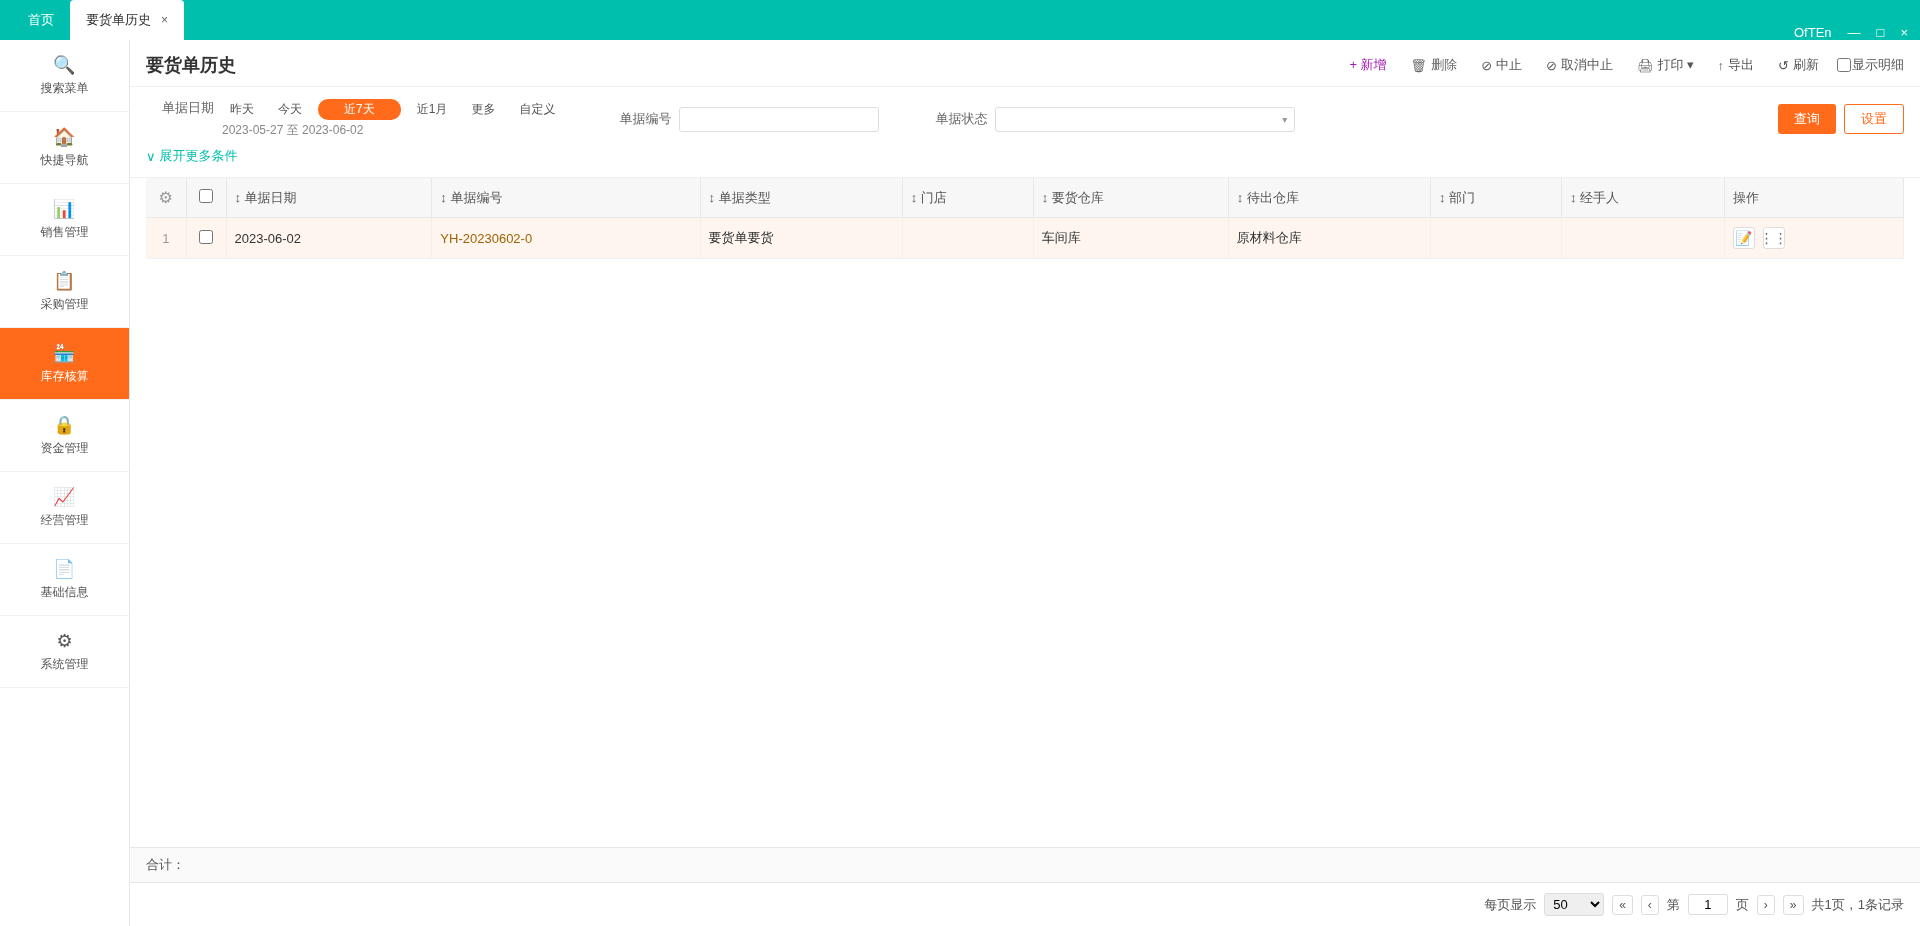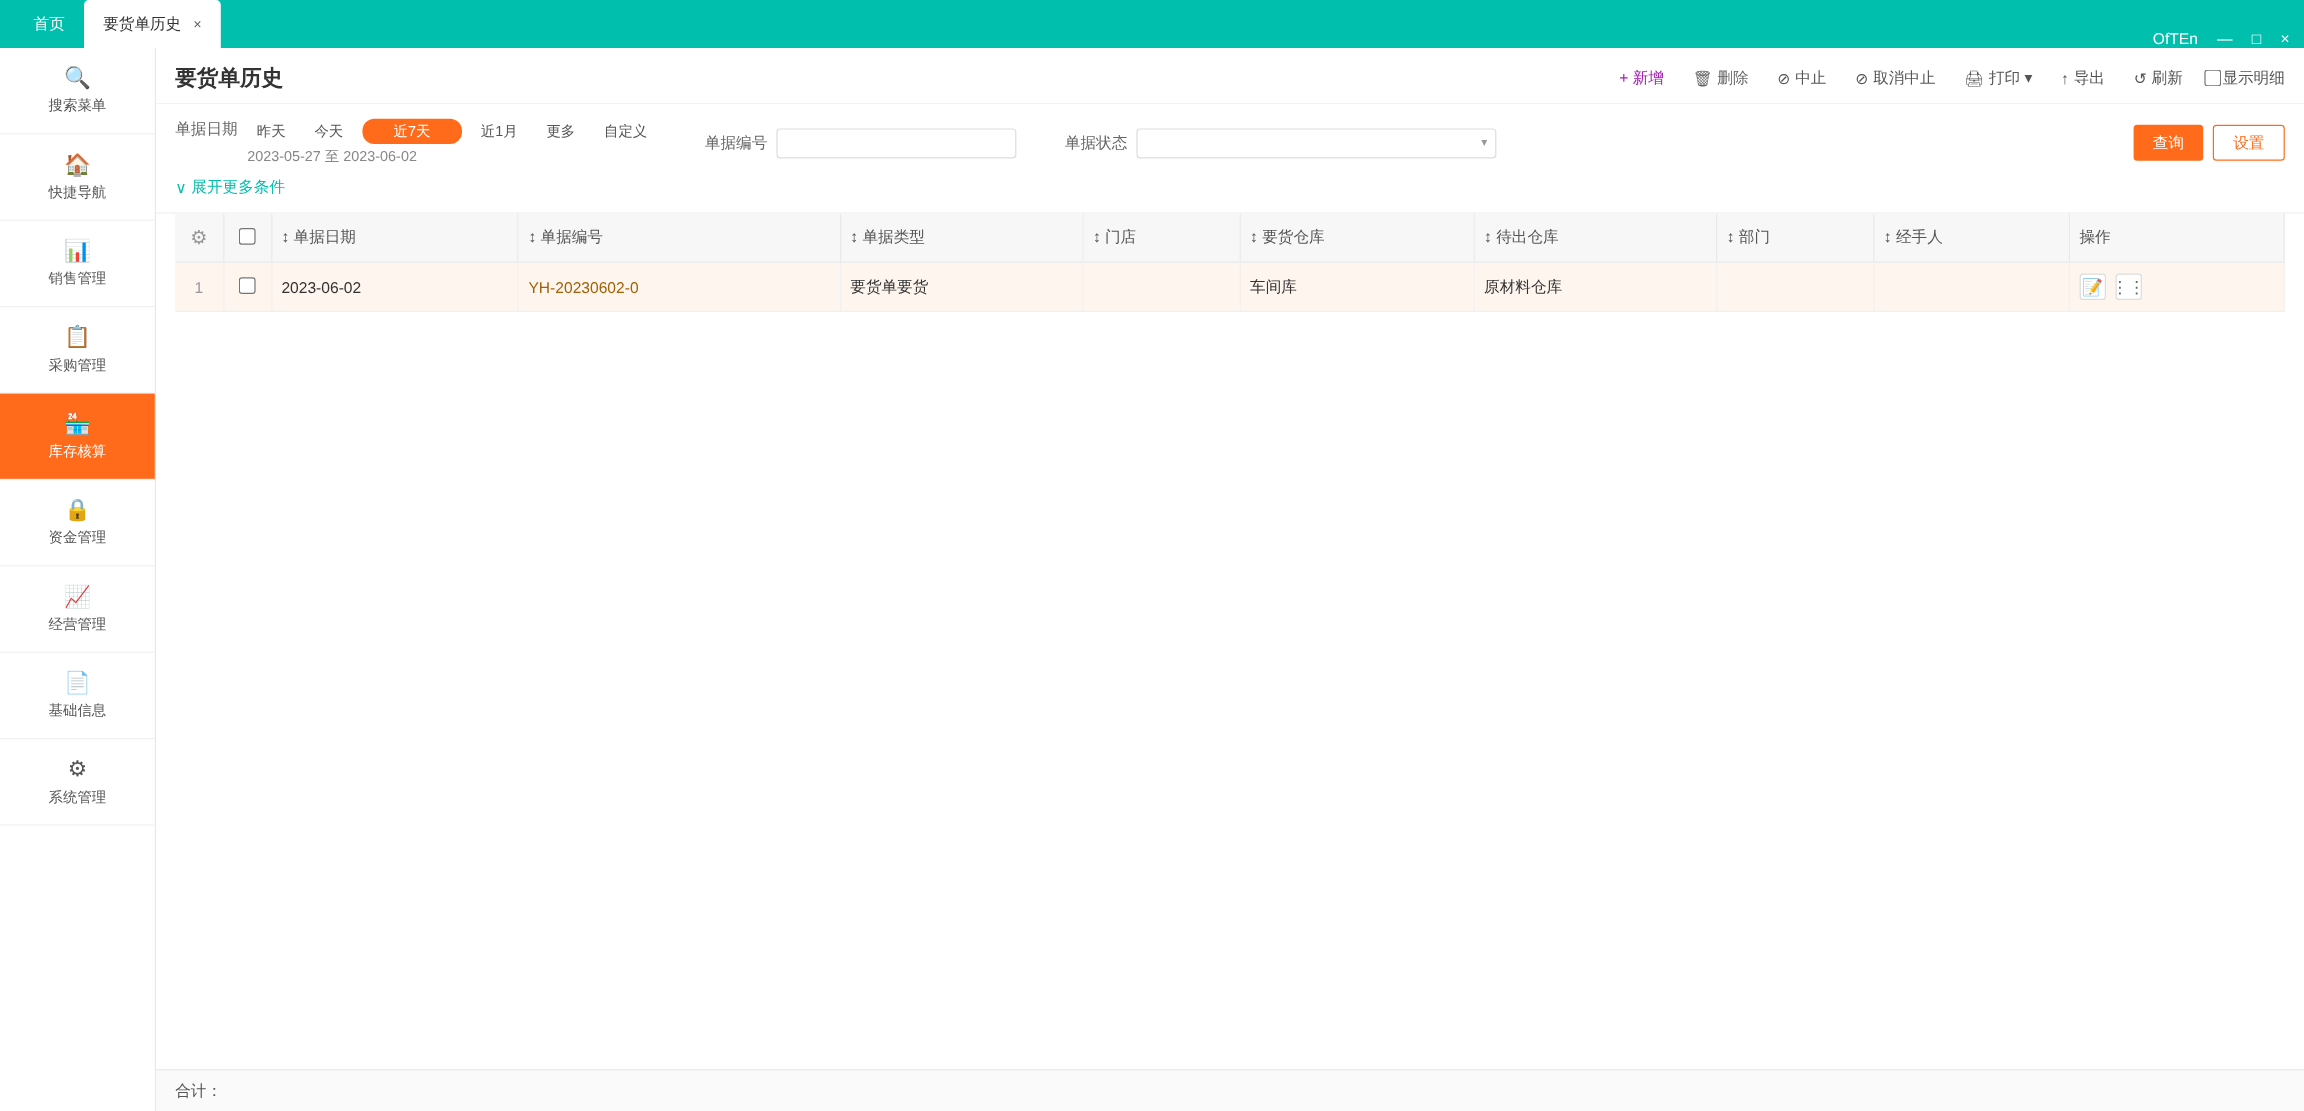--- a/index.html
+++ b/index.html
@@ -142,21 +142,23 @@
 
     
     .filter-area {
       padding: 12px 16px;
       background: white;
       border-bottom: 1px solid #f0f0f0;
     }
     .filter-row {
       display: flex;
       align-items: center;
+      gap: 16px;
       margin-bottom: 8px;
+      margin-left: 16px;
     }
     .filter-label { color: #666; font-size: 13px; white-space: nowrap; }
     .date-filters { display: flex; align-items: flex-end; gap: 8px; }
     .date-btn {
       padding: 2px 8px;
       border-radius: 3px;
       cursor: pointer;
       font-size: 12px;
       color: #555;
     }
@@ -514,15 +516,30 @@
       </td>
     </tr>
           </tbody>
       </table>
     </div>
 
     <div class="table-footer">
       <span>合计：</span>
     </div>
 
+    <div class="pagination-area">
+      <span>每页显示</span>
+      <select class="page-select">
+        <option value="50">50</option>
+        <option value="100">100</option>
+      </select>
+      <button class="page-nav-btn">«</button>
+      <button class="page-nav-btn">‹</button>
+      <span>第</span>
+      <input class="page-input" type="text" value="1" style="">
+      <span>页</span>
+      <button class="page-nav-btn">›</button>
+      <button class="page-nav-btn">»</button>
+      <span>共1页，1条记录</span>
+    </div>
 
   </div>
 </div>
 
 </body></html>

